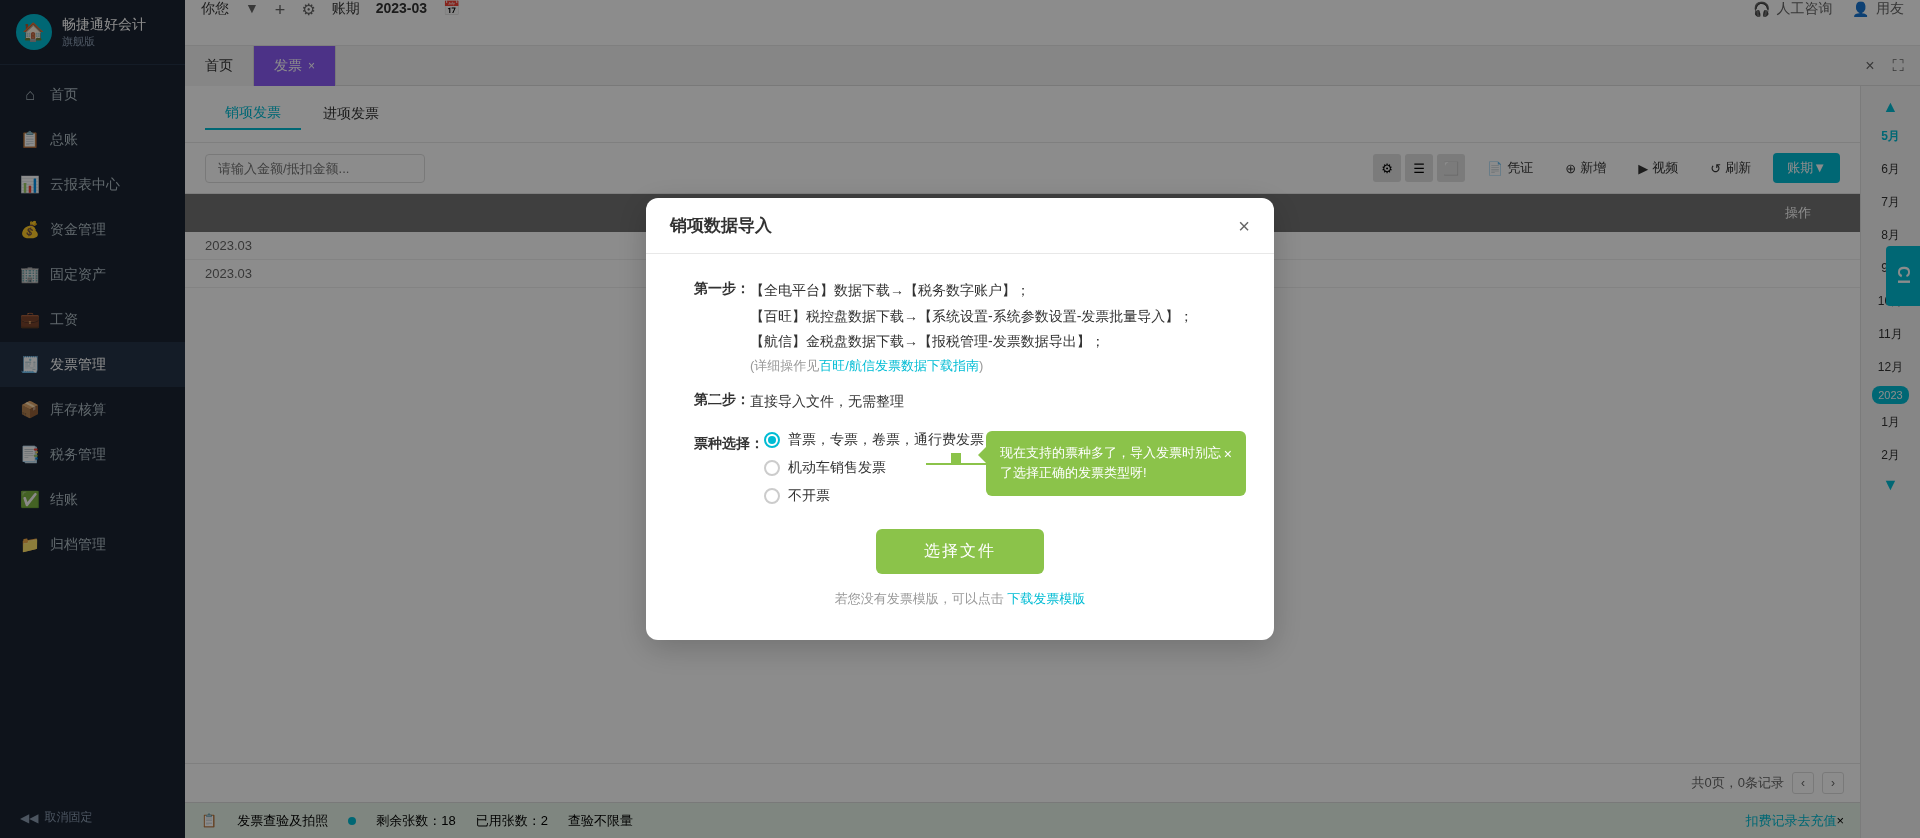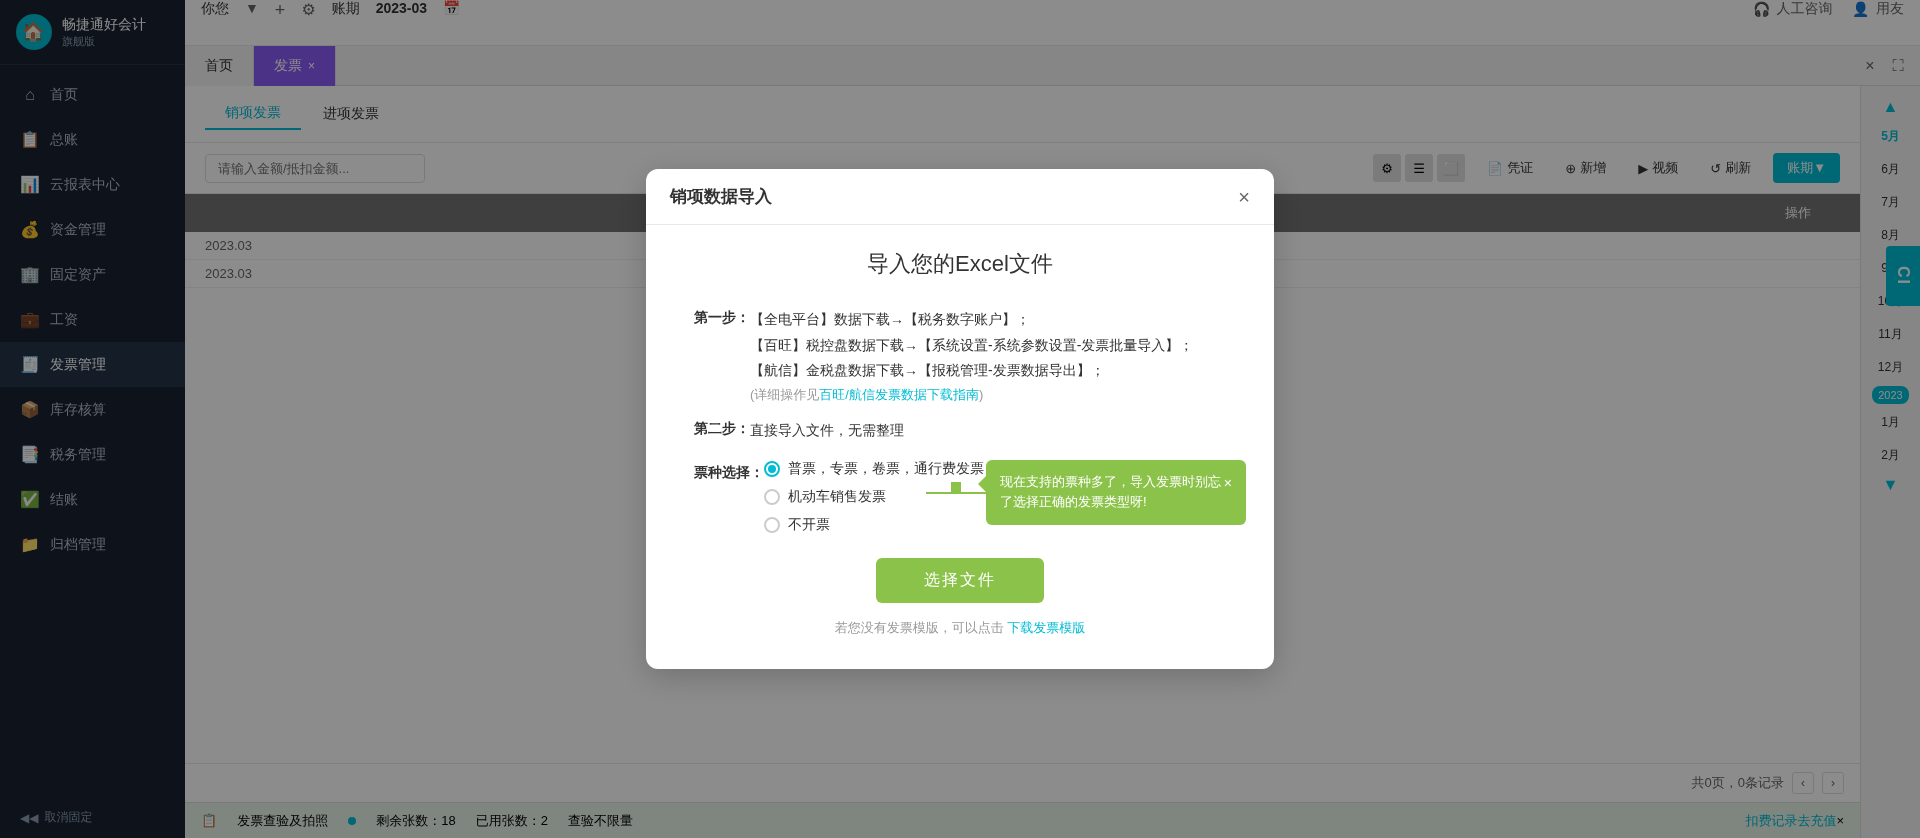--- a/index.html
+++ b/index.html
@@ -318,21 +318,20 @@
   </div>
 </div>
 
 <div class="overlay">
   <div class="dialog">
     <div class="dialog-header">
       <span class="dialog-title">销项数据导入</span>
       <span class="dialog-close">×</span>
     </div>
     <div class="dialog-body">
-      <div class="dialog-main-title">导入您的Excel文件</div>
 
       <div class="step-row">
         <span class="step-label">第一步：</span>
         <div class="step-content">
           <div>【全电平台】数据下载→【税务数字账户】；</div>
           <div>【百旺】税控盘数据下载→【系统设置-系统参数设置-发票批量导入】；</div>
           <div>【航信】金税盘数据下载→【报税管理-发票数据导出】；</div>
           <div class="note">
             <span>(详细操作见</span><a href="#">百旺/航信发票数据下载指南</a><span>)</span>
           </div>

